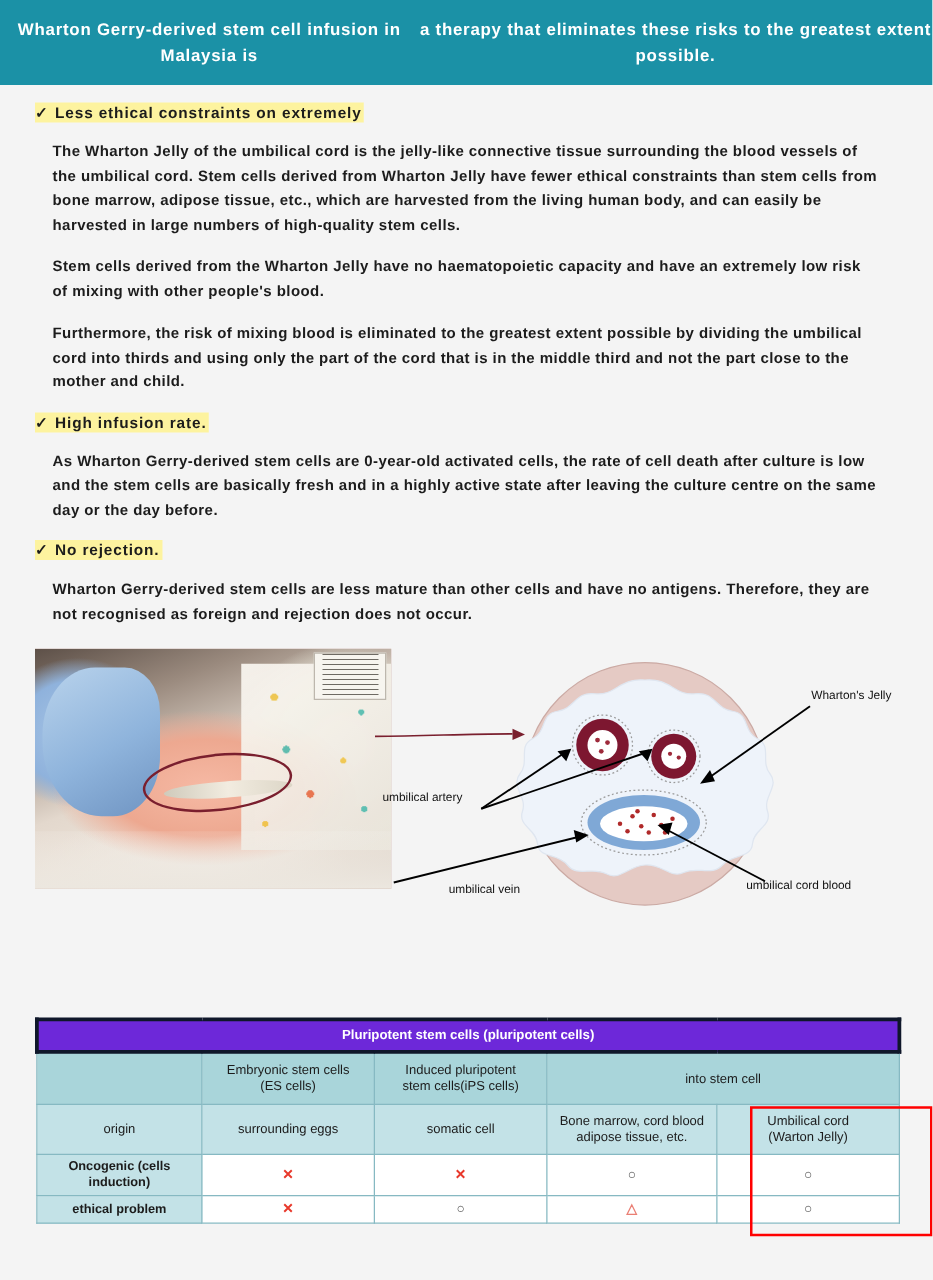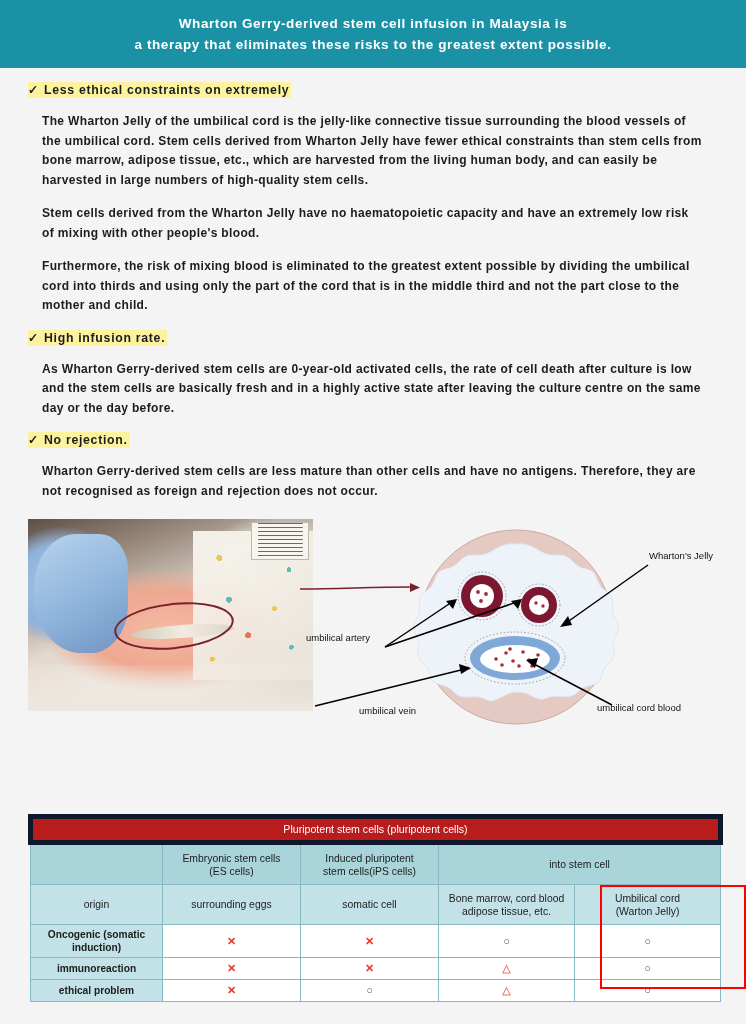--- a/index.html
+++ b/index.html
@@ -12,21 +12,21 @@
     overflow:hidden;
     position:relative;
   }
 
   
   #header {
     background:#1b91a6;
     color:#ffffff;
     height:68px;
     display:flex;
-    flex-direction:column;
+    flex-direction:row;
     align-items:center;
     justify-content:center;
     text-align:center;
     font-weight:bold;
     font-size:13.5px;
     letter-spacing:0.6px;
     line-height:21px;
   }
 
   
@@ -133,22 +133,22 @@
   table td, table th {
     border:1px solid #86b9c2;
     font-size:10.2px;
     font-weight:bold;
     text-align:center;
     color:#1c1c1c;
     padding:3px 2px;
     line-height:13px;
   }
   th.top {
-    background:#b91c1c; color:#ffffff; font-weight:normal;
-    font-size:10.6px; height:26px; border:5px solid #0f172a;
+    background:#6d28d9; color:#ffffff; font-weight:bold;
+    font-size:10.6px; height:26px; border:3px solid #0f172a;
   }
   td.h2 { background:#a9d5da; height:42px; font-weight:normal; font-size:10.4px; }
   td.rowlab { background:#c3e2e7; font-weight:bold; }
   td.origin-lab { background:#c3e2e7; height:40px; font-weight:normal; font-size:10.4px;}
   td.origin-cell { background:#c3e2e7; height:40px; font-weight:normal; font-size:10.4px; }
   td.val { background:#ffffff; height:22px; font-size:11px; }
   .x { color:#e8382b; font-weight:bold; font-size:11px; }
   .circ { color:#555; font-size:11px; }
   .tri { color:#ea7f74; font-size:11px; }
   #redbox {
@@ -319,34 +319,27 @@
         <span>Bone marrow, cord blood</span><br>
         <span>adipose tissue, etc.</span>
       </td>
       <td class="origin-cell">
         <span>Umbilical cord</span><br>
         <span>(Warton Jelly)</span>
       </td>
     </tr>
 
     <tr>
-      <td class="rowlab">Oncogenic (somatic induction)</td>
+      <td class="rowlab">Oncogenic (cells induction)</td>
       <td class="val"><span class="x">✕</span></td>
       <td class="val"><span class="x">✕</span></td>
       <td class="val"><span class="circ">○</span></td>
       <td class="val"><span class="circ">○</span></td>
     </tr>
 
-    <tr>
-      <td class="rowlab">immunoreaction</td>
-      <td class="val"><span class="x">✕</span></td>
-      <td class="val"><span class="x">✕</span></td>
-      <td class="val"><span class="tri">△</span></td>
-      <td class="val"><span class="circ">○</span></td>
-    </tr>
 
     <tr>
       <td class="rowlab">ethical problem</td>
       <td class="val"><span class="x">✕</span></td>
       <td class="val"><span class="circ">○</span></td>
       <td class="val"><span class="tri">△</span></td>
       <td class="val"><span class="circ">○</span></td>
     </tr>
   </tbody>
     </table>

